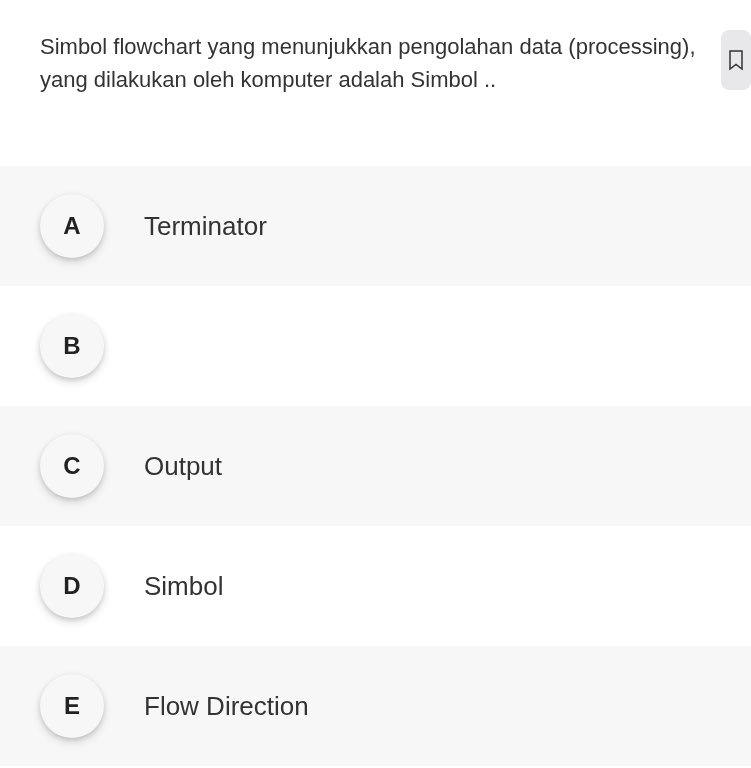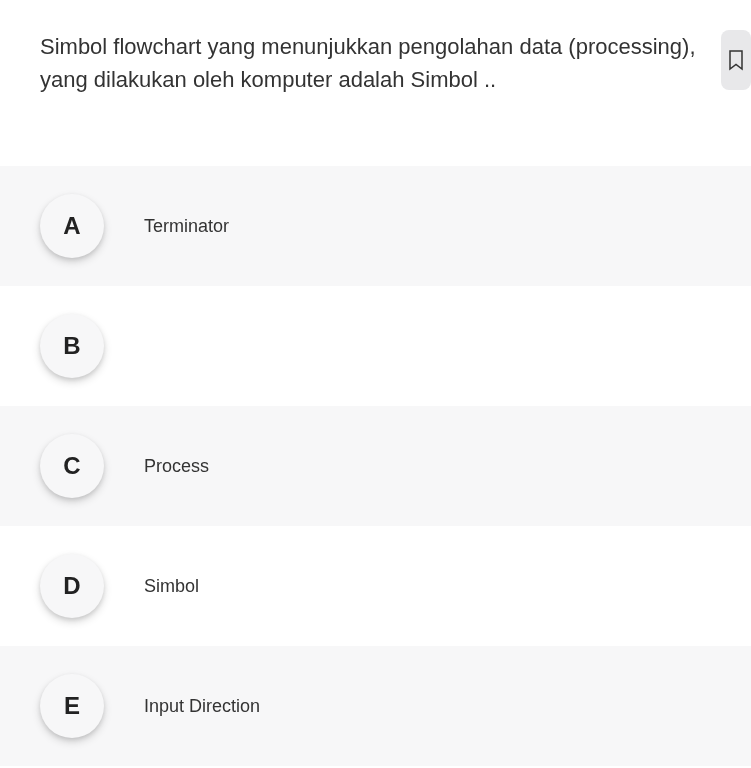--- a/index.html
+++ b/index.html
@@ -65,21 +65,21 @@
       display: flex;
       align-items: center;
       justify-content: center;
       font-size: 24px;
       font-weight: 700;
       color: #222222;
       box-shadow: 0 4px 8px rgba(0,0,0,0.15), 0 2px 4px rgba(0,0,0,0.1);
       flex-shrink: 0;
     }
     .option-label {
-      font-size: 18px;
+      font-size: 26px;
       color: #333333;
     }
   </style>
 </head>
 <body>
 
 <div class="question-container">
   <div class="question-text">Simbol flowchart yang menunjukkan pengolahan data (processing), yang dilakukan oleh komputer adalah Simbol ..</div>
   <div class="bookmark-box">
     <svg class="bookmark-icon" viewBox="0 0 24 28">
@@ -91,23 +91,23 @@
 <div class="options-list">
   <div class="option-row shaded">
     <div class="option-letter">A</div>
     <div class="option-label">Terminator</div>
   </div>
   <div class="option-row">
     <div class="option-letter">B</div>
   </div>
   <div class="option-row shaded">
     <div class="option-letter">C</div>
-    <div class="option-label">Process</div>
+    <div class="option-label">Output</div>
   </div>
   <div class="option-row">
     <div class="option-letter">D</div>
     <div class="option-label">Simbol</div>
   </div>
   <div class="option-row shaded">
     <div class="option-letter">E</div>
-    <div class="option-label">Input Direction</div>
+    <div class="option-label">Flow Direction</div>
   </div>
 </div>
 
 </body></html>

